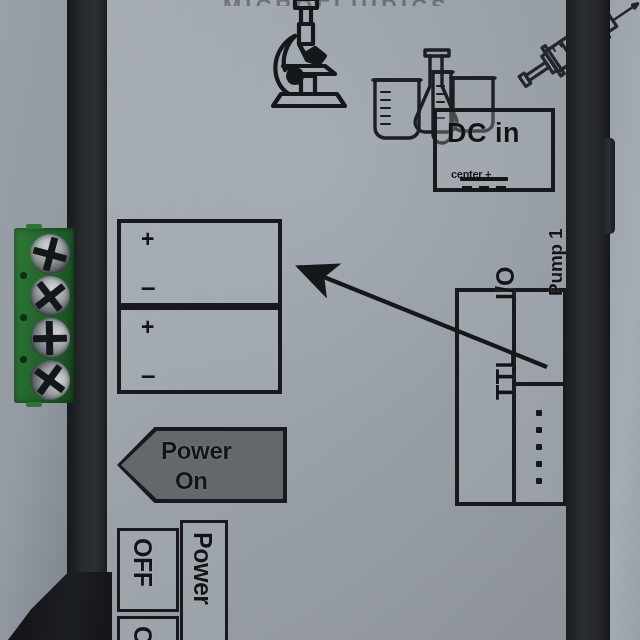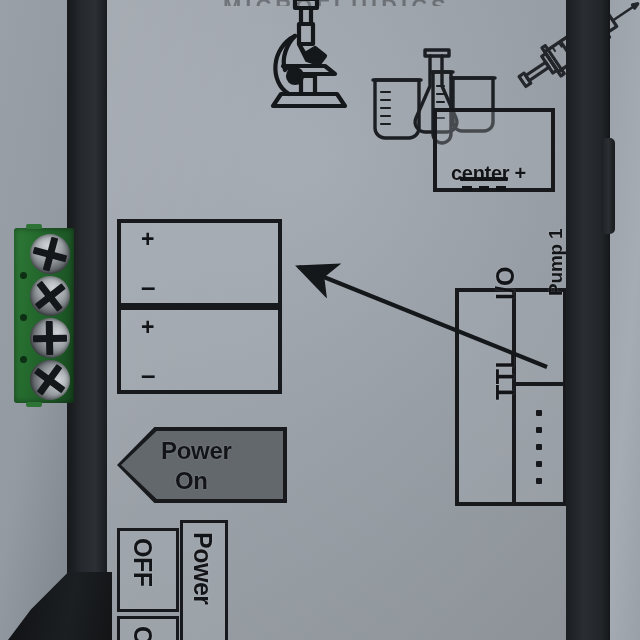--- a/index.html
+++ b/index.html
@@ -91,21 +91,21 @@
     letter-spacing: -0.2px;
     text-shadow: 0 0 1.5px rgba(255,255,255,0.35);
   }
 
   .rot-cw  { transform-origin: 0 0; transform: rotate(90deg); }
   .rot-ccw { transform-origin: 0 0; transform: rotate(-90deg); }
 
   
   #dc-in-box { left: 328px; top: 108px; width: 122px; height: 84px; }
   #dc-in-title { left: 342px; top: 118px; font-size: 27px; letter-spacing: 0.5px; }
-  #dc-in-sub  { left: 346px; top: 162px; font-size: 20px; letter-spacing: -0.3px; }
+  #dc-in-sub  { left: 346px; top: 168px; font-size: 11px; letter-spacing: -0.3px; }
   .polarity {
     position: absolute;
     left: 355px; top: 177px;
     width: 48px; height: 16px;
   }
   .polarity .bar {
     position: absolute; left: 0; top: 0;
     width: 48px; height: 4px; background: #121417; border-radius: 1px;
   }
   .polarity .dash {
@@ -340,20 +340,21 @@
               <path d="M70 38 v5"></path>
               <path d="M78 38 v5"></path>
               <path d="M88 38 v5"></path>
               <path d="M96 38 v5"></path>
           </g>
         </g>
       </g>
     </svg>
 
     <div class="sbox" id="dc-in-box"></div>
+    <div class="lbl" id="dc-in-title">DC in</div>
     <div class="lbl" id="dc-in-sub">center +</div>
     <div class="polarity">
       <div class="bar"></div>
       <div class="dash d1"></div>
       <div class="dash d2"></div>
       <div class="dash d3"></div>
     </div>
 
     <div class="sbox" id="valve1-box"></div>
     <div class="sbox" id="valve2-box"></div>

